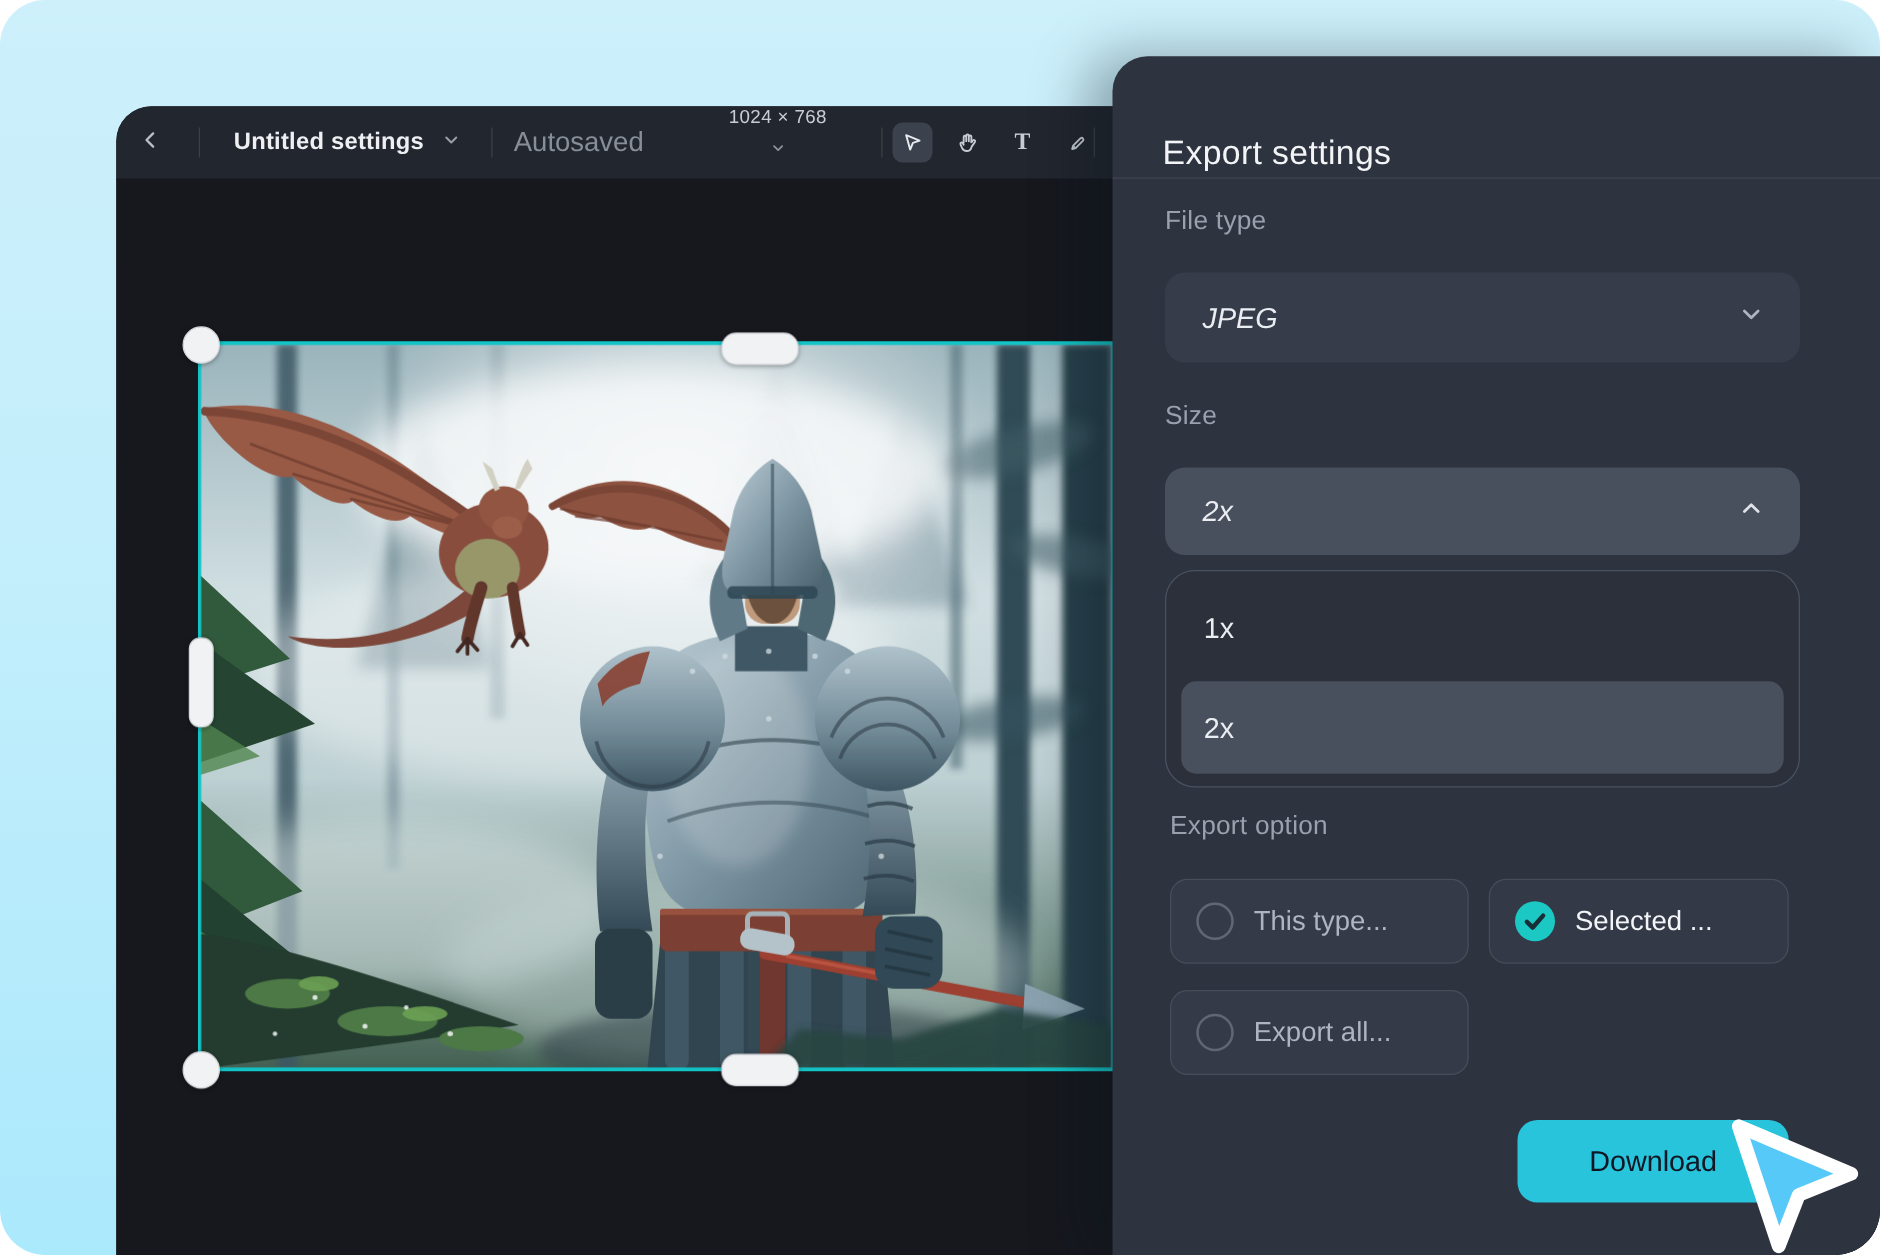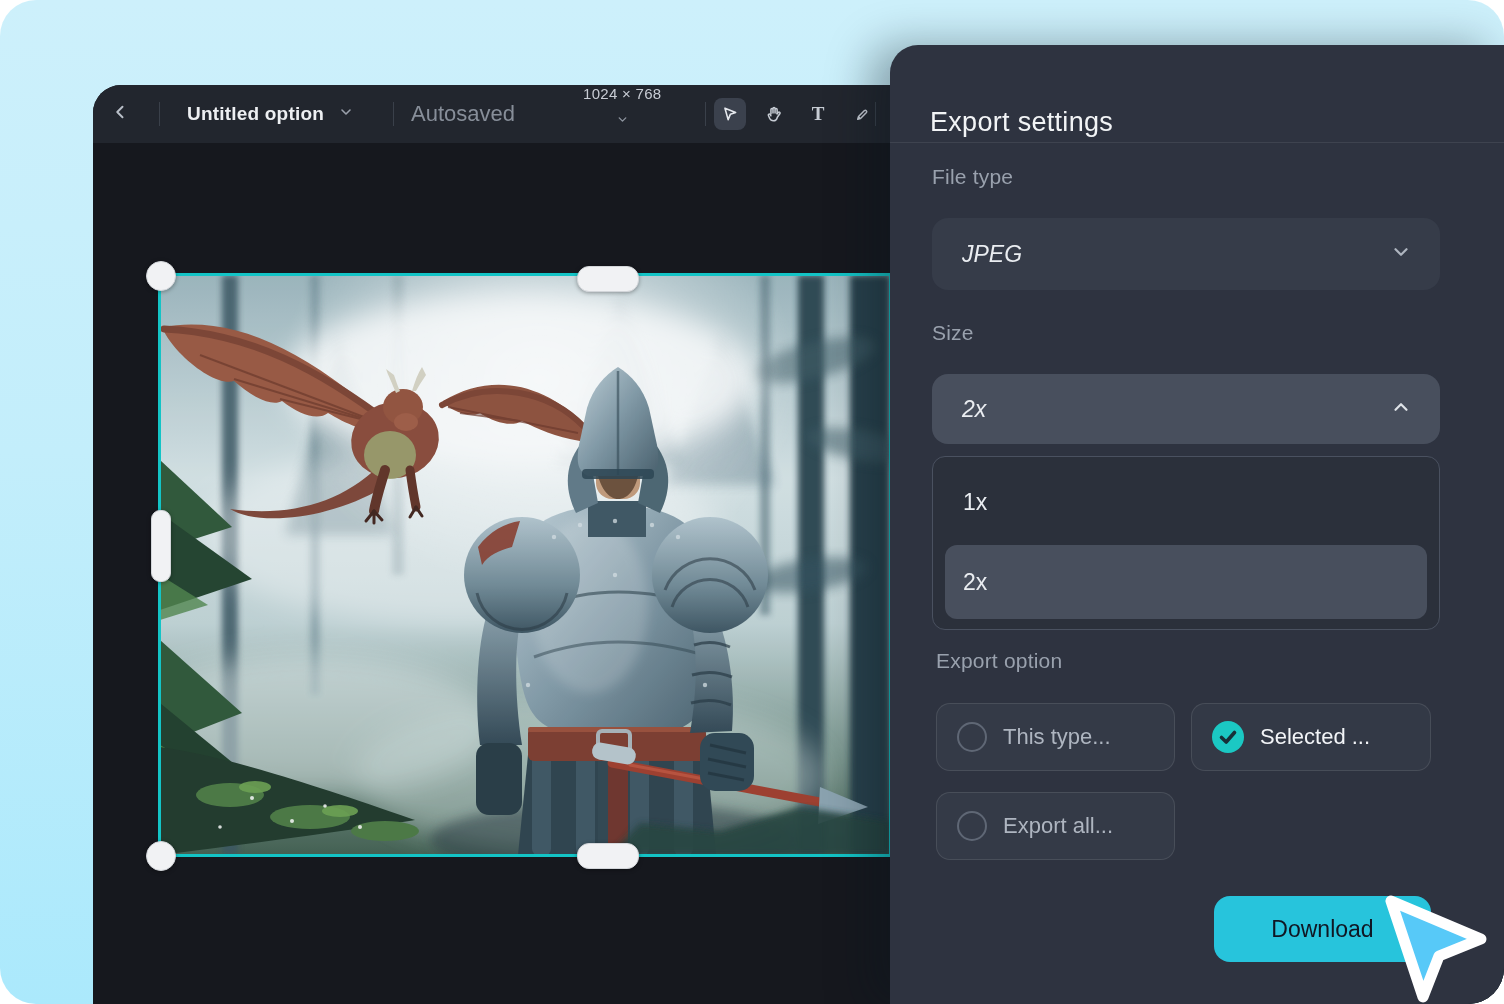--- a/index.html
+++ b/index.html
@@ -39,21 +39,21 @@
   .panel-divider{position:absolute;left:0;right:0;top:97px;height:1px;background:rgba(255,255,255,.08);}
   .field-label{position:absolute;left:42px;font-size:21px;color:#99a1ad;letter-spacing:.2px;}
   .lbl-filetype{top:120px;}
   .lbl-size{top:276px;}
   .lbl-export{left:46px;top:604px;}
   .select{position:absolute;left:42px;width:508px;display:flex;align-items:center;border-radius:16px;cursor:pointer;font-style:italic;}
   .select .val{margin-left:30px;font-size:23px;color:#eaedf1;}
   .select .chev{position:absolute;right:28px;top:50%;transform:translateY(-50%);}
   .sel-filetype{top:173px;height:72px;background:#363c49;}
   .sel-size{top:329px;height:70px;background:#484f5d;}
-  .menu{position:absolute;left:42px;top:411px;width:506px;height:172px;background:#2b303b;border:1px solid #4a5160;border-radius:13px;}
+  .menu{position:absolute;left:42px;top:411px;width:506px;height:172px;background:#2b303b;border:1px solid #4a5160;border-radius:24px;}
   .opt{position:absolute;left:12px;right:12px;height:74px;display:flex;align-items:center;border-radius:12px;cursor:pointer;font-size:23px;color:#eaedf1;}
   .opt .txt{margin-left:18px;}
   .opt-1x{top:8px;}
   .opt-2x{top:88px;background:#484f5d;}
   .chip{position:absolute;height:68px;display:flex;align-items:center;gap:16px;padding-left:20px;box-sizing:border-box;
         background:#343a47;border:1px solid rgba(255,255,255,.10);border-radius:14px;cursor:pointer;}
   .chip-1{left:46px;top:658px;width:239px;}
   .chip-2{left:301px;top:658px;width:240px;background:#333946;}
   .chip-3{left:46px;top:747px;width:239px;}
   .chip .label{font-size:22px;color:#aeb5c0;white-space:nowrap;overflow:hidden;}
@@ -74,21 +74,21 @@
       <div class="tb back-btn">
         <span>
           <svg width="18" height="18" viewBox="0 0 24 24" fill="none" stroke="#b9bfc8" stroke-width="2.6" stroke-linecap="round" stroke-linejoin="round">
               <polyline points="14,5 7,12 14,19"></polyline>
             </svg>
         </span>
       </div>
       <div class="tb-sep" style="left:66px"></div>
 
       <div class="tb proj">
-        <span class="proj-name">Untitled option</span>
+        <span class="proj-name">Untitled settings</span>
         <span>
           <svg width="16" height="16" viewBox="0 0 24 24" fill="none" stroke="#9aa0ab" stroke-width="2.4" stroke-linecap="round" stroke-linejoin="round">
               <polyline points="6,9 12,15 18,9"></polyline>
             </svg>
         </span>
       </div>
       <div class="tb-sep" style="left:300px"></div>
 
       <span class="tb autosaved">Autosaved</span>
 

